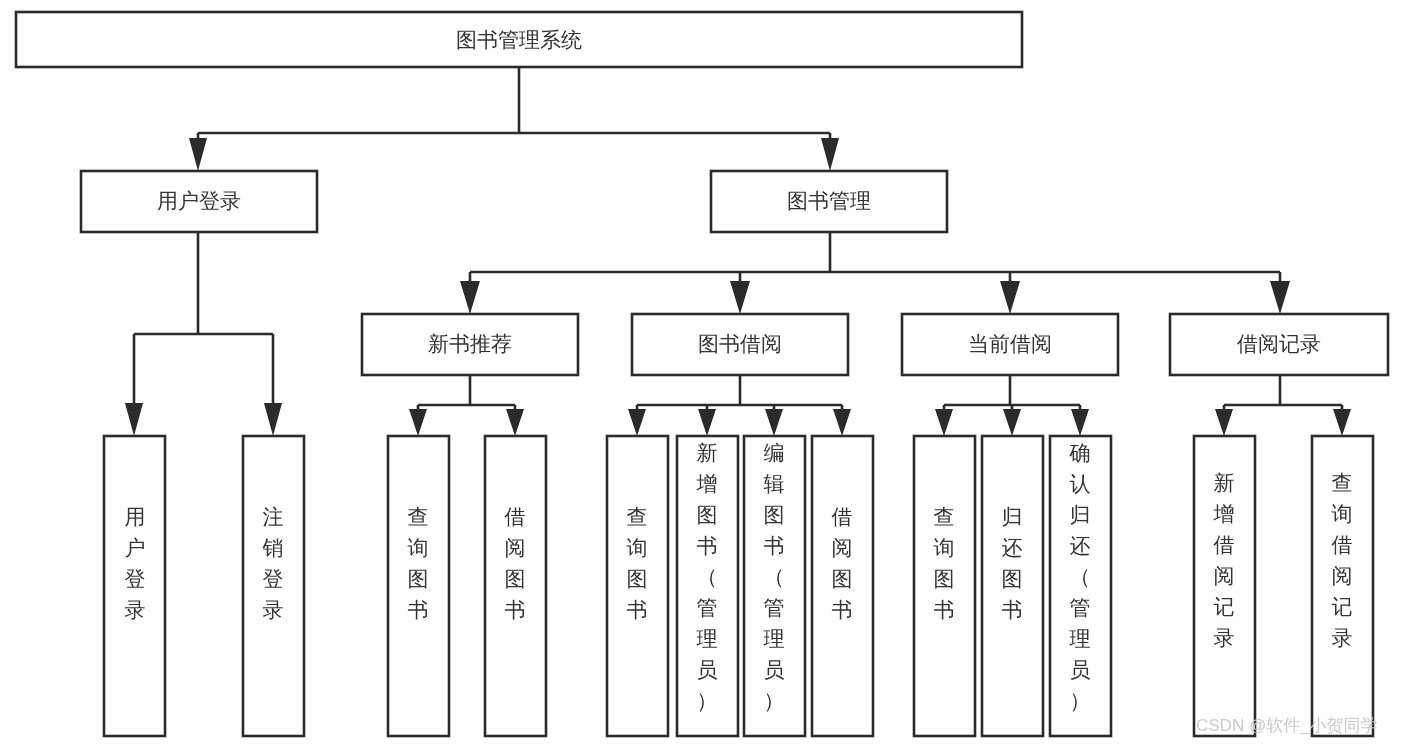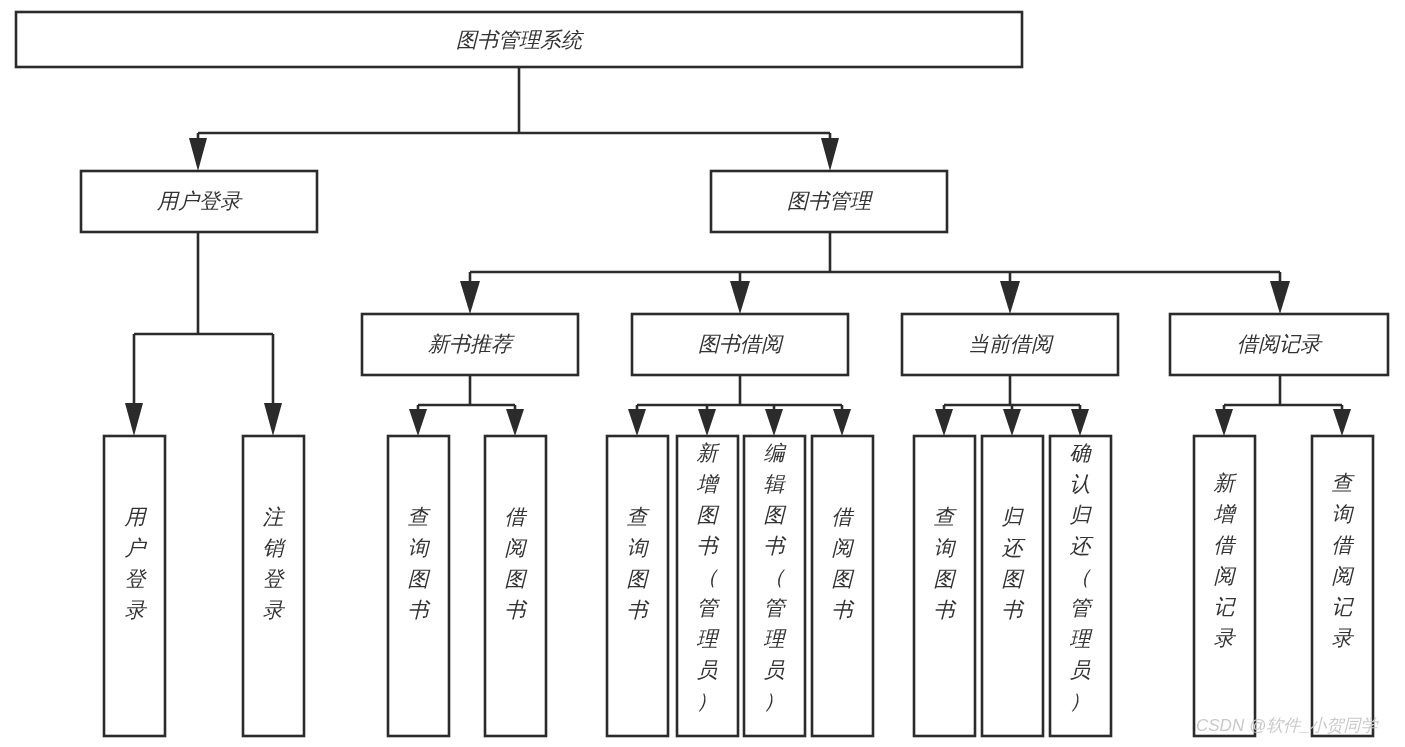--- a/index.html
+++ b/index.html
@@ -11,21 +11,20 @@
     width: 1405px;
     height: 747px;
     font-family: "Liberation Sans", "DejaVu Sans", sans-serif;
     overflow: hidden;
     position: relative;
   }
   #diagram-root {
     position: relative;
     width: 1405px;
     height: 747px;
-    font-style: italic;
   }
   svg#tree-svg {
     position: absolute;
     top: 0;
     left: 0;
     width: 1405px;
     height: 747px;
     display: block;
   }
   .node-box {

